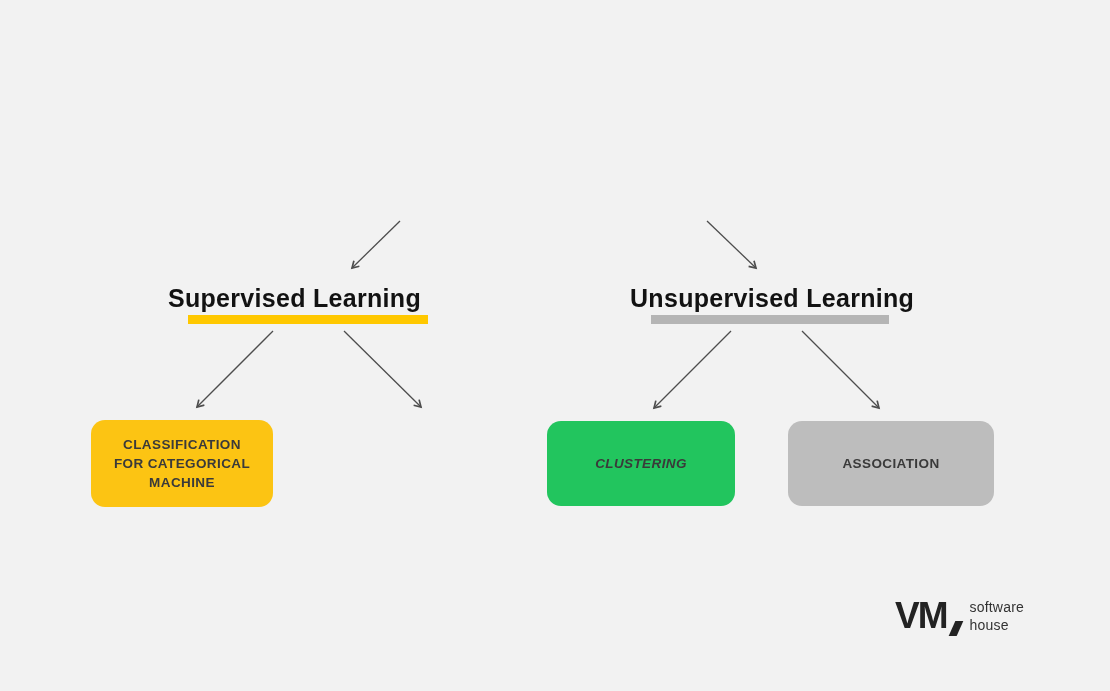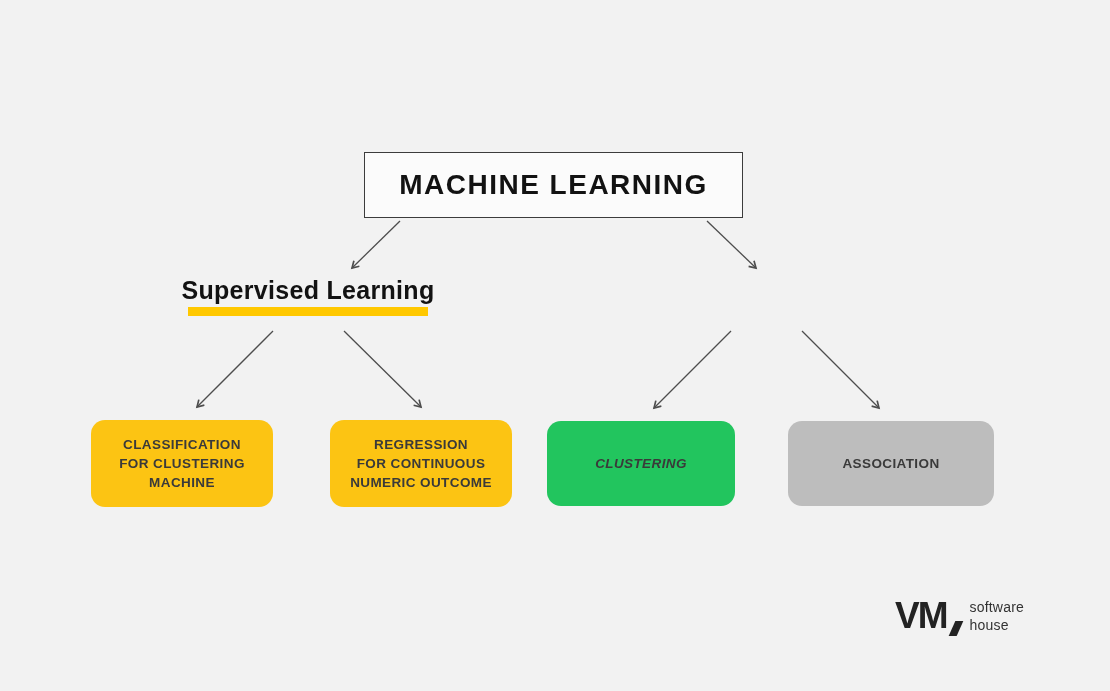--- a/index.html
+++ b/index.html
@@ -32,21 +32,21 @@
   }
   .ml-title {
     font-size: 28px;
     font-weight: 700;
     letter-spacing: 1.5px;
     color: #121212;
   }
   .branch {
     position: absolute;
     width: 280px;
-    text-align: center;
+    margin-top: 8px;
   }
   .branch-supervised { left: 168px; top: 276px; }
   .branch-unsupervised { left: 630px; top: 276px; }
   .branch-label {
     font-size: 25px;
     font-weight: 700;
     letter-spacing: 0.3px;
     color: #121212;
     white-space: nowrap;
   }
@@ -124,41 +124,37 @@
       </marker>
     </defs>
     <line x1="400" y1="221" x2="352" y2="268" stroke="#4d4d4d" stroke-width="1.3" marker-end="url(#arrowhead)"></line>
     <line x1="707" y1="221" x2="756" y2="268" stroke="#4d4d4d" stroke-width="1.3" marker-end="url(#arrowhead)"></line>
     <line x1="273" y1="331" x2="197" y2="407" stroke="#4d4d4d" stroke-width="1.3" marker-end="url(#arrowhead)"></line>
     <line x1="344" y1="331" x2="421" y2="407" stroke="#4d4d4d" stroke-width="1.3" marker-end="url(#arrowhead)"></line>
     <line x1="731" y1="331" x2="654" y2="408" stroke="#4d4d4d" stroke-width="1.3" marker-end="url(#arrowhead)"></line>
     <line x1="802" y1="331" x2="879" y2="408" stroke="#4d4d4d" stroke-width="1.3" marker-end="url(#arrowhead)"></line>
   </svg>
 
-  <div class="ml-box">
-    <div class="ml-title">MACHINE LEARNING</div>
-  </div>
 
   <div class="branch branch-supervised">
     <div class="branch-label">Supervised Learning</div>
     <div class="branch-underline" style="background-color: rgb(255, 200, 0);"></div>
   </div>
 
+  <div class="branch branch-unsupervised">
+    <div class="branch-label">Unsupervised Learning</div>
+    <div class="branch-underline" style="background-color: rgb(181, 181, 181);"></div>
+  </div>
 
   <div class="leaf leaf-classification" style="background-color: rgb(252, 196, 19);">
     <div class="leaf-line">CLASSIFICATION</div>
-    <div class="leaf-line">FOR CLUSTERING</div>
+    <div class="leaf-line">FOR CATEGORICAL</div>
     <div class="leaf-line">MACHINE</div>
   </div>
 
-  <div class="leaf leaf-regression" style="background-color: rgb(252, 196, 19);">
-    <div class="leaf-line">REGRESSION</div>
-    <div class="leaf-line">FOR CONTINUOUS</div>
-    <div class="leaf-line">NUMERIC OUTCOME</div>
-  </div>
 
   <div class="leaf leaf-clustering" style="background-color: #22c55e; font-style: italic;">
     <div class="leaf-line">CLUSTERING</div>
   </div>
 
   <div class="leaf leaf-association" style="background-color: rgb(189, 189, 189);">
     <div class="leaf-line">ASSOCIATION</div>
   </div>
 
   <div class="logo">

